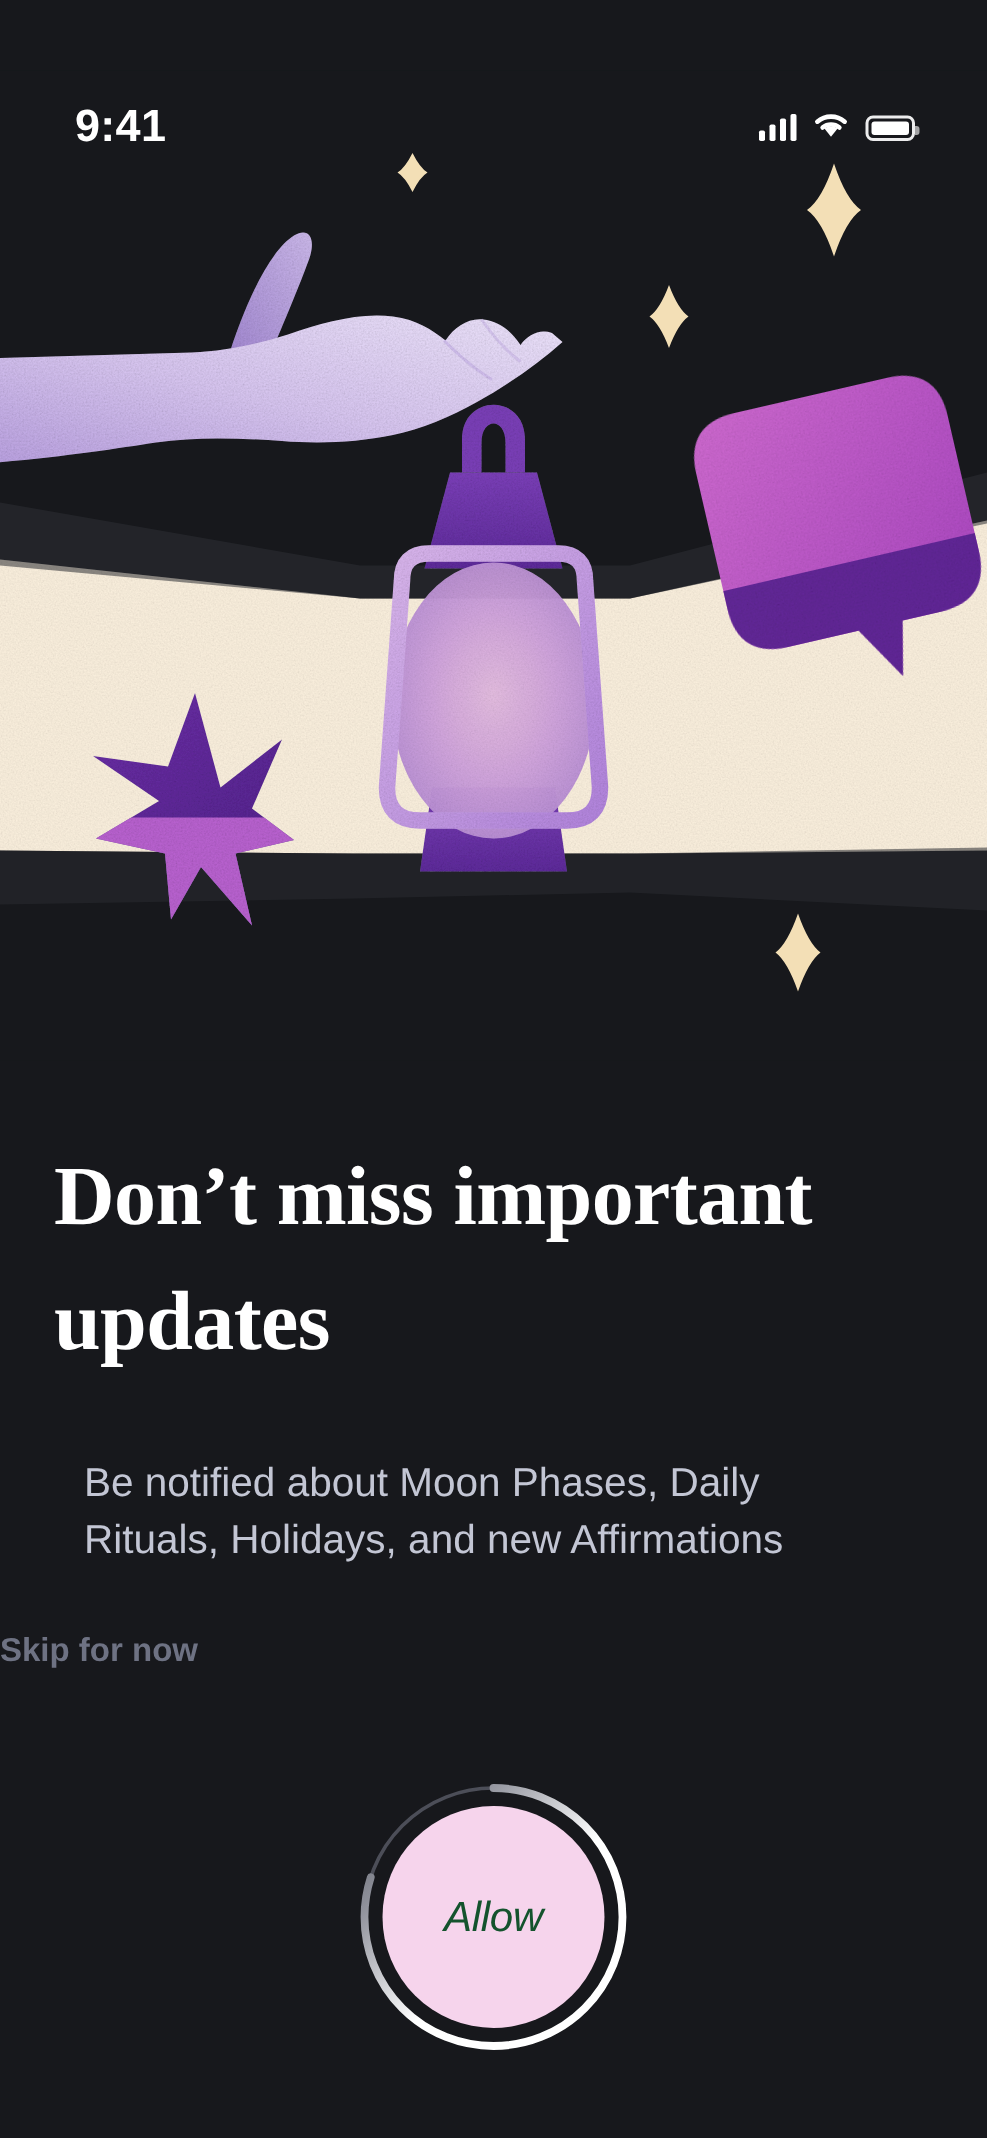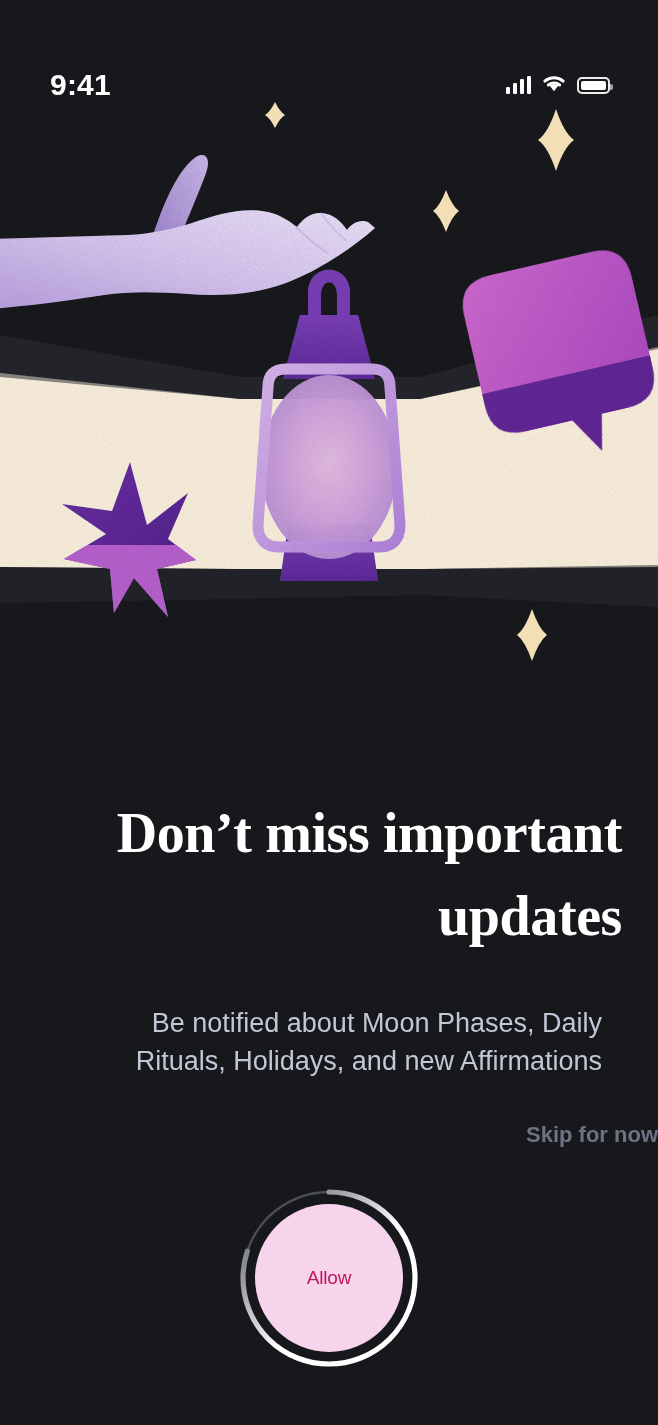--- a/index.html
+++ b/index.html
@@ -52,22 +52,22 @@
 
   
   .illustration {
     position:absolute; top:0; left:0; width:658px; height:660px;
     overflow:hidden;
   }
   .illustration svg { display:block; width:658px; height:660px; }
 
   
   .content {
-    position:absolute; left:0; right:0; top:745px;
-    text-align:right;
+    position:absolute; left:0; right:0; top:710px;
+    text-align:left;
   }
   .headline {
     font-family:"Liberation Serif", serif;
     font-weight:700;
     color:#ffffff;
     font-size:56px;
     line-height:1.48;
     letter-spacing:-0.4px;
     padding:0 36px;
   }
@@ -97,24 +97,25 @@
   .allow-wrap svg.ring {
     position:absolute; inset:0; width:182px; height:182px;
   }
   .allow-btn {
     position:absolute; left:50%; top:50%;
     transform:translate(-50%,-50%);
     width:148px; height:148px; border-radius:50%;
     background:#f6d4ec;
     border:none; cursor:pointer;
     display:flex; align-items:center; justify-content:center;
-    color:#be185d;
+    color:#14532d;
     font-family:"Liberation Sans", sans-serif;
-    font-size:19px; font-weight:500;
+    font-size:28px; font-weight:500;
     letter-spacing:-0.2px;
+    font-style:italic;
   }
 
   
   .home-indicator {
     position:absolute; bottom:26px; left:50%;
     transform:translateX(-50%);
     width:232px; height:9px; border-radius:6px;
     background:#ffffff;
   }
 </style>

